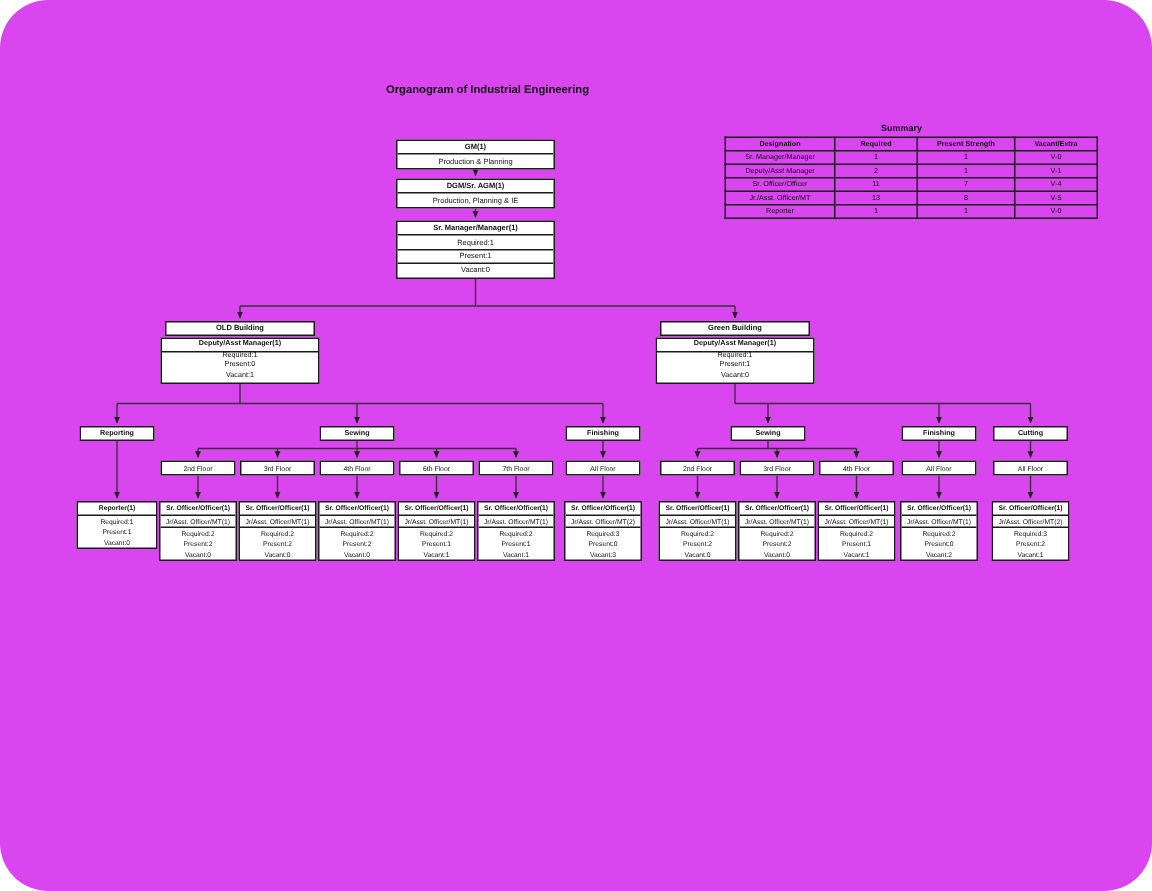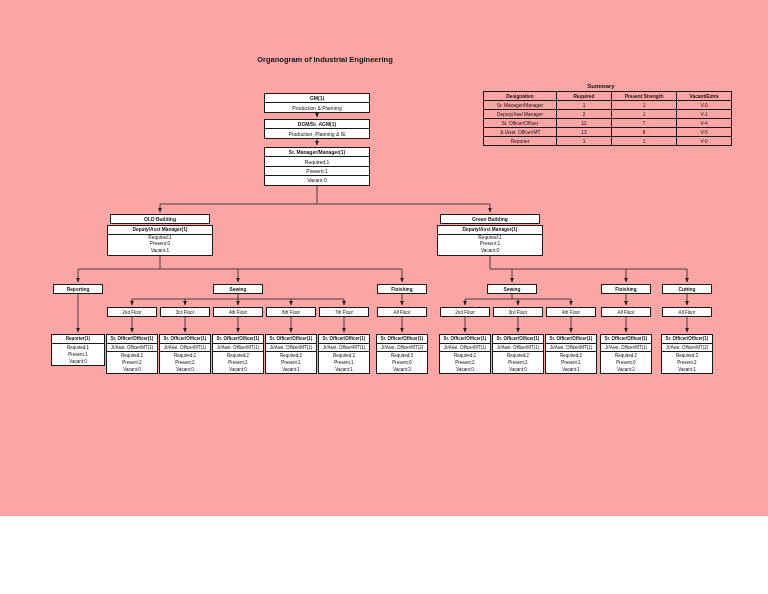--- a/index.html
+++ b/index.html
@@ -1,17 +1,17 @@
 <!DOCTYPE html>
 <html><head>
 <meta charset="utf-8">
 <style>
   html,body{margin:0;padding:0;background:#ffffff;}
-  #page{position:relative;width:768px;height:516px;background:#fca5a5;overflow:hidden;
-        font-family:"Liberation Sans",sans-serif;color:#111;}
+  #page{position:relative;width:768px;height:594px;background:#d946ef;overflow:hidden;
+        font-family:"Liberation Sans",sans-serif;color:#111;border-radius:32px;}
   .bx{position:absolute;box-sizing:border-box;border:1.2px solid #1a1a1a;background:#fff;
       text-align:center;overflow:hidden;}
   .hd{font-weight:bold;}
   #title{position:absolute;left:230px;top:55px;width:190px;text-align:center;
          font-size:7.5px;font-weight:bold;}
   
   #summary-title{position:absolute;left:483px;top:83px;width:236px;text-align:center;
                  font-size:6px;font-weight:bold;}
   table.sum{position:absolute;left:483px;top:91px;width:236px;border-collapse:collapse;
             font-size:4.8px;table-layout:fixed;}

